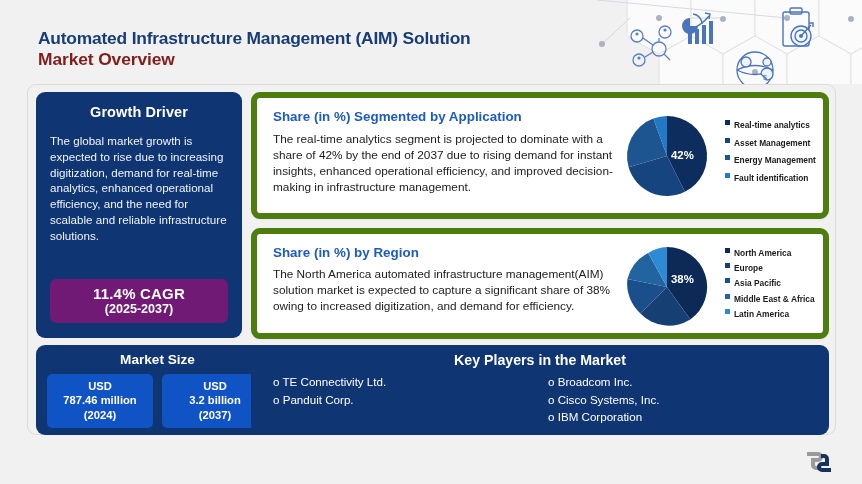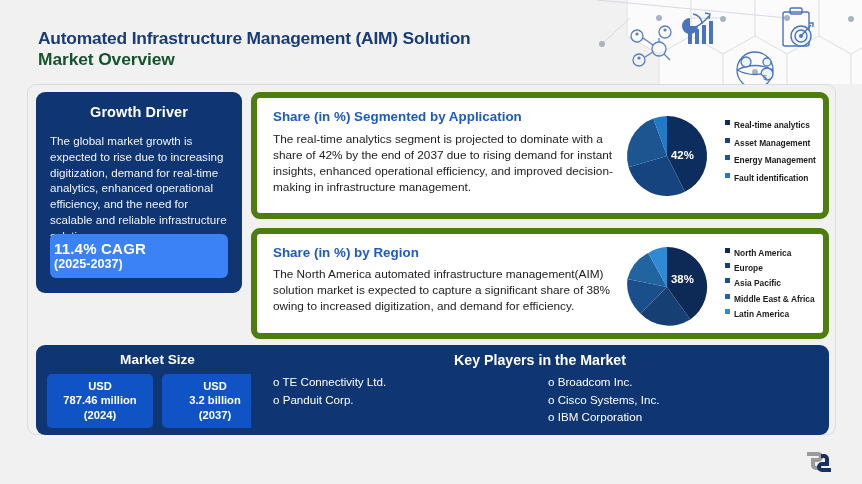--- a/index.html
+++ b/index.html
@@ -30,21 +30,21 @@
     position: absolute; left: 38px; top: 28px;
     line-height: 1.16;
   }
   .title-1 {
     font-size: 17.4px; font-weight: bold;
     color: #173c78; letter-spacing: -0.2px;
     white-space: nowrap;
   }
   .title-2 {
     font-size: 17.4px; font-weight: bold;
-    color: #14532d; letter-spacing: -0.1px;
+    color: #7f1d1d; letter-spacing: -0.1px;
     margin-top: 1px;
   }
 
   
   .frame {
     position: absolute;
     left: 27px; top: 84px;
     width: 809px; height: 351px;
     border: 1px solid #dcdcdc;
     border-radius: 9px;
@@ -60,38 +60,39 @@
   .white-card {
     background: #ffffff;
     border: 6px solid #4d7c0f;
     border-radius: 9px;
     box-shadow: 0 1px 2px rgba(0,0,0,.04);
   }
 
   
   #growth-driver {
     position: absolute; left: 36px; top: 92px;
-    width: 206px; height: 201px;
+    width: 206px; height: 246px;
     padding: 12px 14px 0 14px;
   }
   .card-head {
     text-align: center; font-size: 14.5px; font-weight: bold;
     letter-spacing: .1px;
   }
   .gd-body {
     margin-top: 13px;
     font-size: 11.6px; line-height: 1.36;
     color: #f0f4fa;
   }
   #cagr-pill {
     position: absolute; left: 14px; bottom: 15px;
     width: 178px;
-    background: #3b82f6;
+    background: #701a75;
     border-radius: 6px;
     padding: 6px 4px 7px 4px;
+    text-align: center;
   }
   .cagr-1 { font-size: 15px; font-weight: bold; letter-spacing: .2px; }
   .cagr-2 { font-size: 12.6px; font-weight: bold; margin-top: 0px; }
 
   
   #market-size {
     position: absolute; left: 36px; top: 345px;
     width: 243px; height: 90px;
     padding-top: 7px;
   }

